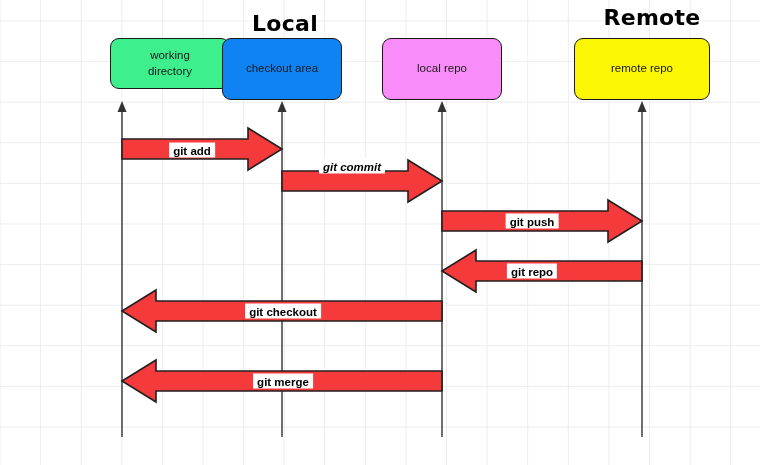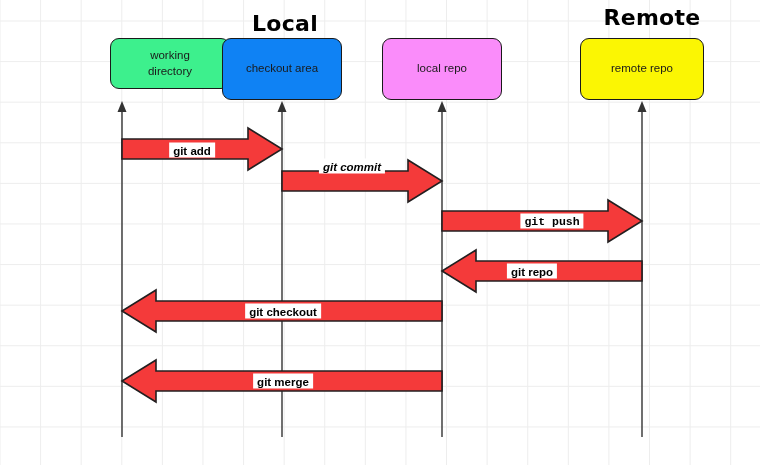--- a/index.html
+++ b/index.html
@@ -113,26 +113,26 @@
   <div id="boxes-layer">
       <div class="node-box" style="left: 122px; top: 38px; width: 120px; height: 51px; background: rgb(61, 240, 141); border-color: rgb(26, 26, 26); margin-left: 48px;">
         <span>working<br>directory</span>
       </div>
       <div class="node-box" style="left: 282px; top: 38px; width: 120px; height: 62px; background: rgb(15, 130, 244); border-color: rgb(26, 26, 26);">
         <span>checkout area</span>
       </div>
       <div class="node-box" style="left: 442px; top: 38px; width: 120px; height: 62px; background: rgb(250, 140, 250); border-color: rgb(26, 26, 26); border-radius: 9px;">
         <span>local repo</span>
       </div>
-      <div class="node-box" style="left: 642px; top: 38px; width: 124px; height: 62px; background: rgb(251, 246, 3); border-color: rgb(26, 26, 26);">
+      <div class="node-box" style="left: 642px; top: 38px; width: 136px; height: 62px; background: rgb(251, 246, 3); border-color: rgb(26, 26, 26);">
         <span>remote repo</span>
       </div>
     </div>
   <div id="labels-layer">
       <div class="msg-label" style="left: 192px; top: 150px;">git add</div>
       <div class="msg-label" style="left: 352px; top: 166px; font-style: italic;">git commit</div>
-      <div class="msg-label" style="left: 552px; top: 221px; font-family: Liberation Mono, monospace;">git push</div>
+      <div class="msg-label" style="left: 532px; top: 221px;">git push</div>
       <div class="msg-label" style="left: 532px; top: 271px;">git repo</div>
       <div class="msg-label" style="left: 283px; top: 311px;">git checkout</div>
       <div class="msg-label" style="left: 283px; top: 381px;">git merge</div>
     </div>
 
 </div>
 
 </body></html>

